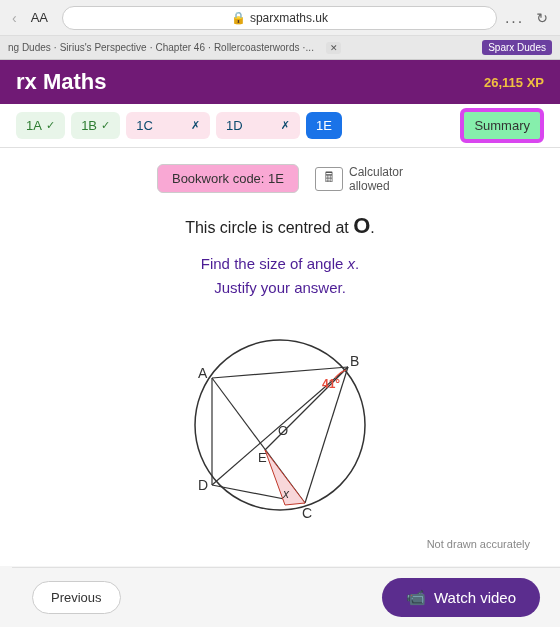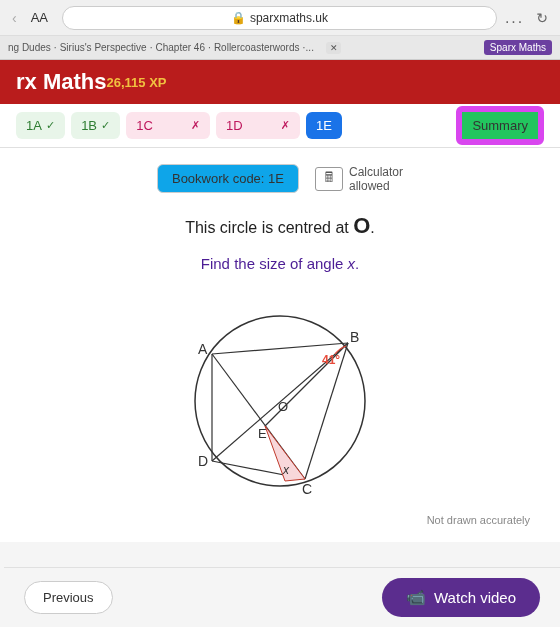--- a/index.html
+++ b/index.html
@@ -86,26 +86,26 @@
       margin-left: auto;
       background: #6b3fa0;
       color: white;
       padding: 2px 6px;
       border-radius: 3px;
       font-size: 10px;
     }
 
     
     .app-header {
-      background: #b91c1c;
+      background: #701a75;
       height: 44px;
       display: flex;
       align-items: center;
       padding: 0 16px;
-      justify-content: flex-start;
+      justify-content: space-between;
     }
     .app-title {
       color: white;
       font-size: 22px;
       font-weight: bold;
     }
     .xp-badge {
       color: #f0c040;
       font-size: 13px;
       font-weight: 600;
@@ -131,31 +131,31 @@
       font-weight: 500;
       cursor: pointer;
       border: none;
     }
     .tab-complete {
       background: #e8f5e9;
       color: #2e7d32;
     }
     .tab-error {
       background: #fce4ec;
-      color: #be185d;
+      color: #0c4a6e;
       gap: 38px;
     }
     .tab-active {
       background: #1a73e8;
       color: white;
     }
     .tab-summary {
-      background: #22c55e;
+      background: #86efac;
       color: #333;
-      border: 6px solid #d946ef;
+      border: 4px solid #d946ef;
       margin-left: auto;
     }
     .check-icon { font-size: 11px; }
     .x-icon { font-size: 11px; }
 
     
     .main-content {
       background: white;
       padding: 16px 20px;
       display: flex;
@@ -164,21 +164,21 @@
     }
 
     
     .bookwork-bar {
       display: flex;
       align-items: center;
       gap: 16px;
       margin-bottom: 16px;
     }
     .bookwork-code {
-      background: #0ea5e9;
+      background: #f9a8d4;
       border: 1px solid #ccc;
       border-radius: 6px;
       padding: 6px 14px;
       font-size: 13px;
       color: #333;
     }
     .calculator-info {
       display: flex;
       align-items: center;
       gap: 6px;
@@ -230,21 +230,21 @@
       font-size: 11px;
       color: #888;
       margin-right: 20px;
       width: 100%;
     }
 
     
     .bottom-bar {
       position: absolute;
       bottom: 0;
-      left: 4px;
+      left: 12px;
       right: 0;
       height: 60px;
       background: #f5f5f5;
       display: flex;
       align-items: center;
       padding: 0 20px;
       justify-content: space-between;
       border-top: 1px solid #e0e0e0;
       margin-top: 12px;
     }
@@ -288,21 +288,21 @@
   </div>
   <span class="dots-menu">...</span>
   <span class="refresh-icon">↻</span>
 </div>
 
 <div class="tab-bar">
   <div class="tab-item">
     <span>ng Dudes · Sirius's Perspective · Chapter 46 · Rollercoasterwords ·...</span>
     <span class="tab-close">✕</span>
   </div>
-  <span class="sparx-badge">Sparx Maths</span>
+  <span class="sparx-badge">Sparx Dudes</span>
 </div>
 
 <div class="app-header">
   <span class="app-title">rx Maths</span>
   <span class="xp-badge">26,115 XP</span>
 </div>
 
 <div class="task-tabs">
   <button class="tab-btn tab-complete">
     <span>1A</span>
@@ -341,20 +341,21 @@
         <div>allowed</div>
       </div>
     </div>
   </div>
 
   <div class="question-text">
     This circle is centred at <span class="big-O">O</span>.
   </div>
   <div class="sub-text">
     Find the size of angle <span class="italic-x">x</span>.<br>
+    <span>Justify your answer.</span>
   </div>
 
   <div class="diagram-container">
     <svg width="260" height="210" viewBox="0 0 260 210">
 
       <circle cx="130" cy="105" r="85" fill="none" stroke="#333" stroke-width="1.5"></circle>
 
       <line x1="62" y1="58" x2="198" y2="47" stroke="#333" stroke-width="1.2"></line>
 
       <line x1="62" y1="58" x2="155" y2="183" stroke="#333" stroke-width="1.2"></line>

